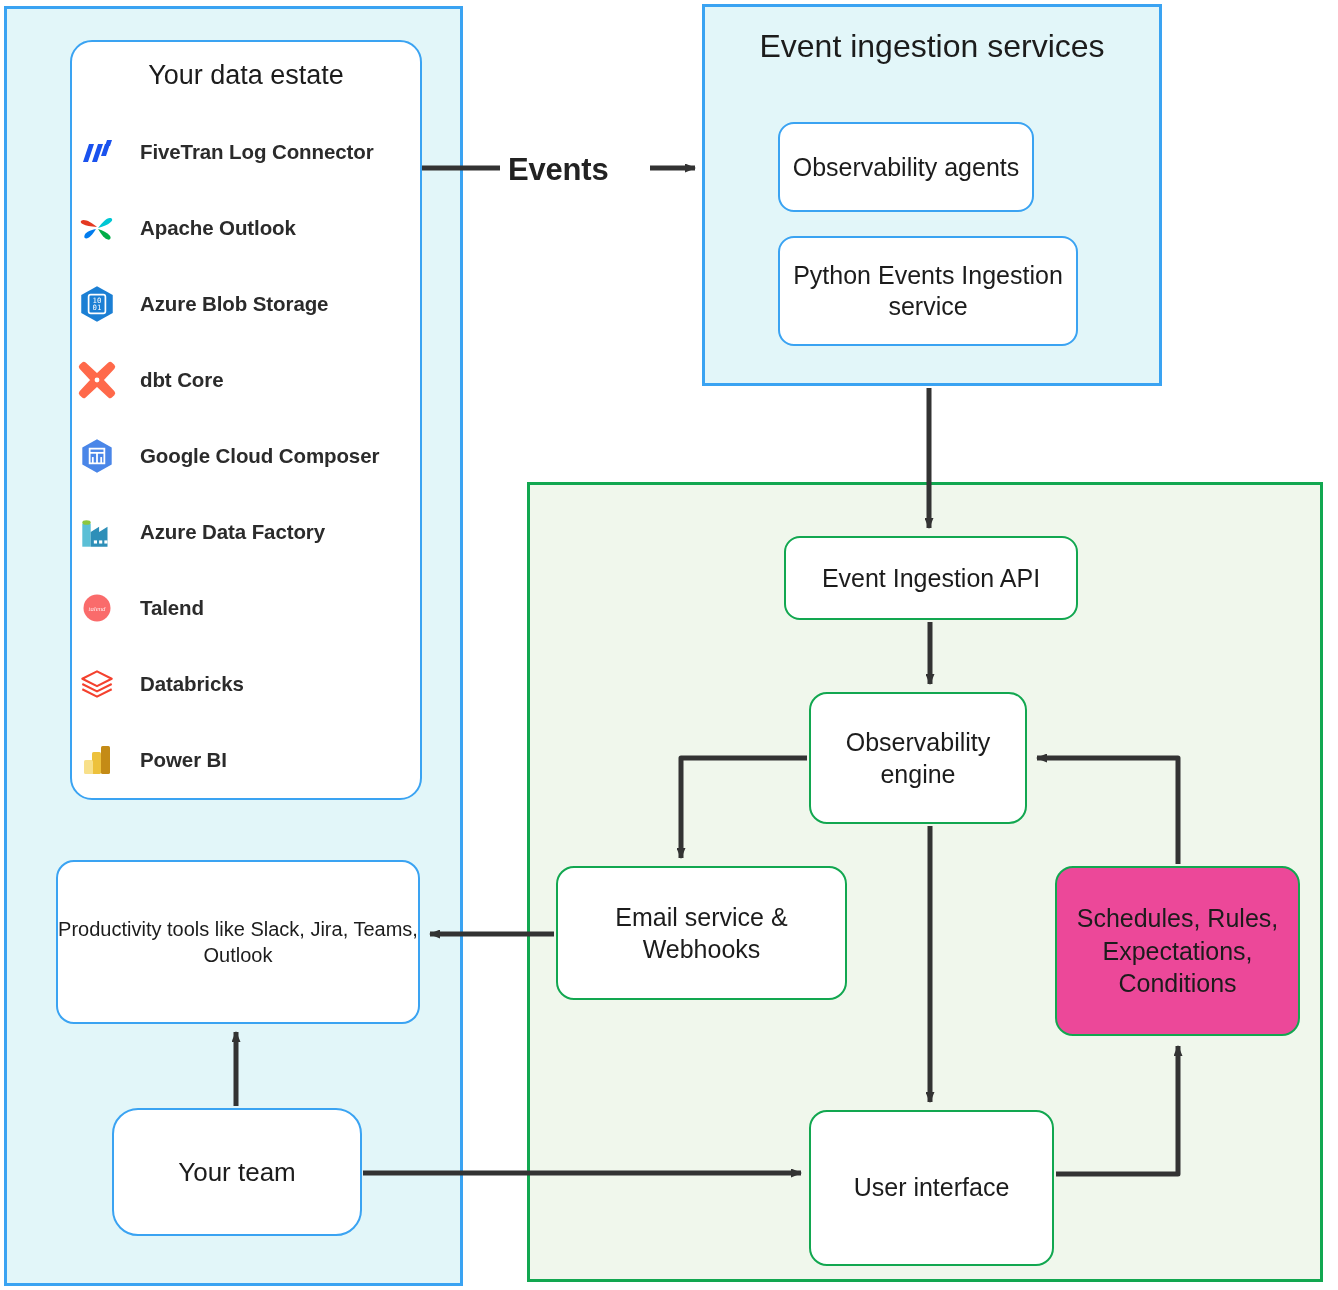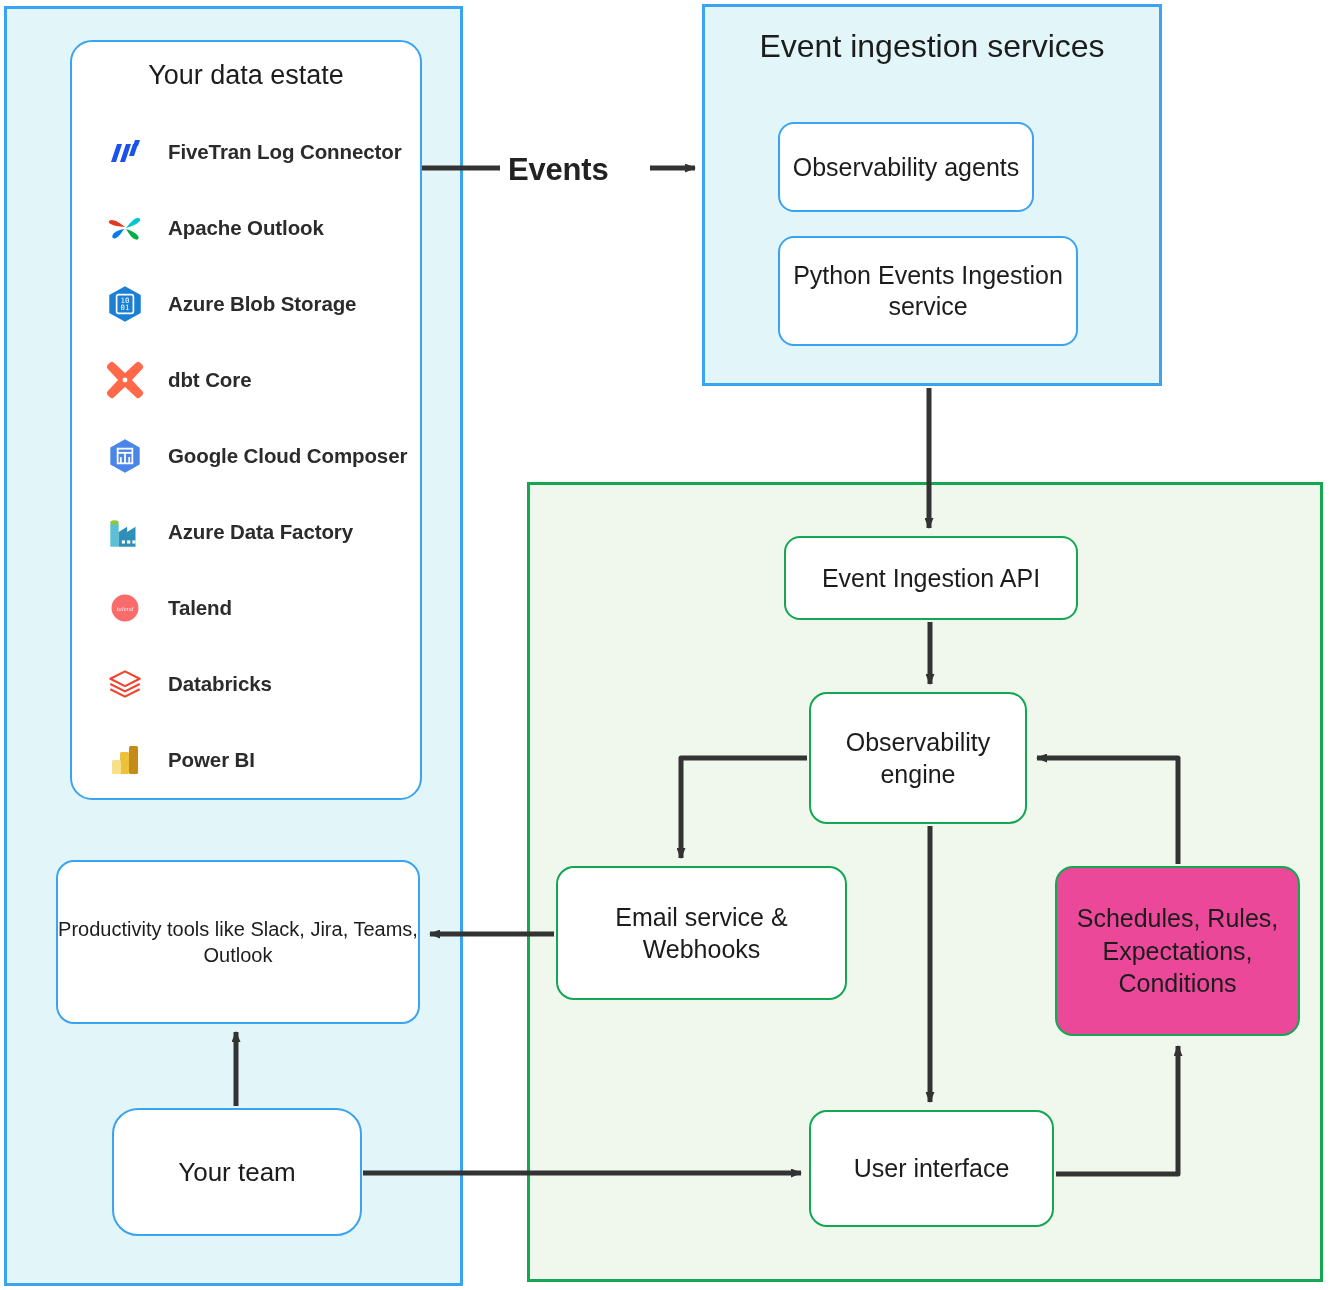--- a/index.html
+++ b/index.html
@@ -72,21 +72,21 @@
   }
   #estate-list {
     position: absolute;
     left: 0; top: 72px;
     width: 100%;
   }
   .estate-row {
     display: flex;
     align-items: center;
     height: 76px;
-    padding-left: 30px;
+    padding-left: 2px;
     box-sizing: border-box;
   }
   .estate-icon {
     width: 46px; height: 46px;
     flex: 0 0 46px;
     display: flex;
     align-items: center;
     justify-content: center;
     margin-right: 20px;
   }
@@ -144,21 +144,21 @@
   #node-rules {
     left: 1055px; top: 866px;
     width: 245px; height: 170px;
     border-radius: 18px;
     font-size: 25px;
     line-height: 1.3;
     background: #ec4899;
   }
   #node-ui {
     left: 809px; top: 1110px;
-    width: 245px; height: 117px;
+    width: 245px; height: 156px;
     border-radius: 18px;
     font-size: 25px;
     line-height: 1.35;
   }
 
   
   #node-productivity {
     left: 56px; top: 860px;
     width: 364px; height: 164px;
     border-radius: 18px;

